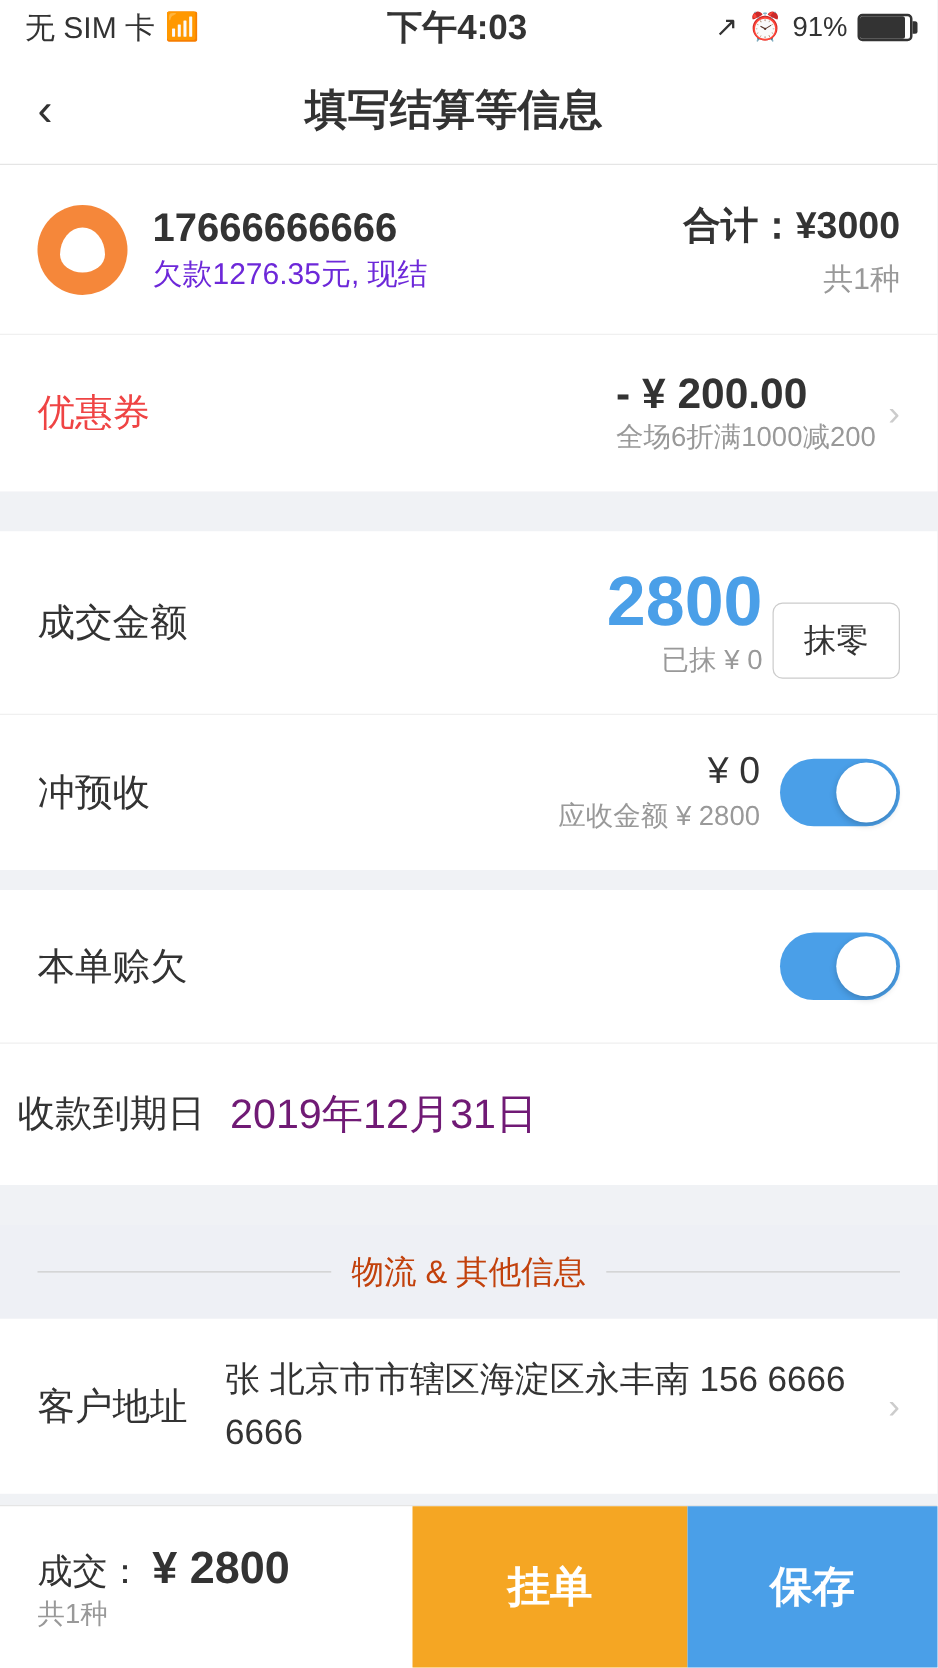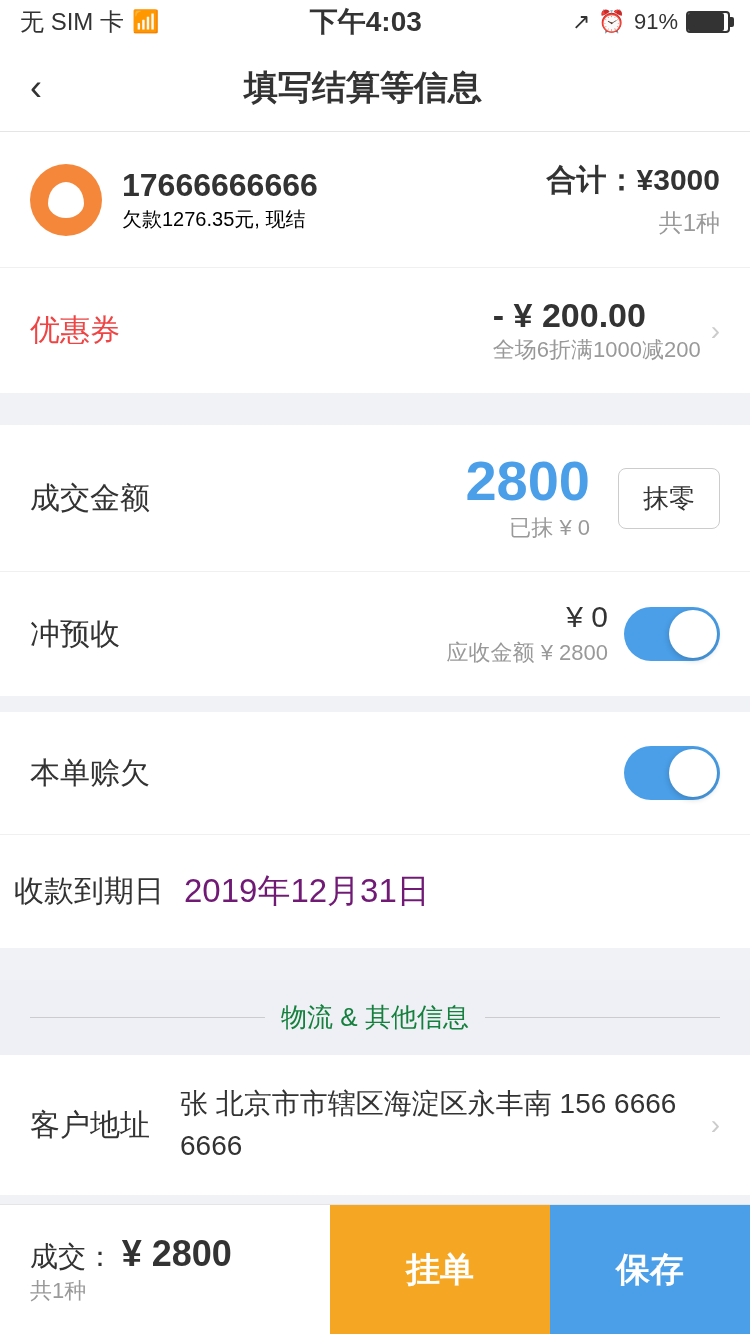--- a/index.html
+++ b/index.html
@@ -82,21 +82,21 @@
       flex-shrink: 0;
       margin-right: 20px;
     }
     .avatar-icon {
       width: 36px; height: 36px;
       background: #fff;
       border-radius: 50% 50% 50% 50% / 60% 60% 40% 40%;
     }
     .customer-info { flex: 1; }
     .customer-phone { font-size: 32px; font-weight: 600; color: #333; }
-    .customer-debt { font-size: 20px; color: #000000; margin-top: 2px; }
+    .customer-debt { font-size: 24px; color: #6d28d9; margin-top: 2px; }
     .customer-total { text-align: right; }
     .total-amount { font-size: 30px; font-weight: 600; color: #333; }
     .total-count { font-size: 24px; color: #999; margin-top: 6px; }
 
     
     .coupon-row {
       display: flex;
       align-items: center;
       justify-content: space-between;
       padding: 28px 30px;
@@ -113,21 +113,21 @@
 
     
     .amount-section { background: #fff; margin-bottom: 0; }
     .amount-row {
       display: flex;
       align-items: center;
       justify-content: space-between;
       padding: 28px 30px;
     }
     .amount-label { font-size: 30px; color: #333; }
-    .amount-right { display: flex; align-items: center; gap: 28px; }
+    .amount-right { display: flex; align-items: flex-end; gap: 8px; }
     .amount-value-group { text-align: right; }
     .amount-big { font-size: 56px; font-weight: 700; color: #4a9fe8; line-height: 1; }
     .amount-sub { font-size: 22px; color: #999; margin-top: 4px; }
     .round-btn {
       border: 1px solid #ccc;
       border-radius: 8px;
       padding: 12px 24px;
       font-size: 26px;
       color: #333;
       background: #fff;
@@ -187,21 +187,21 @@
     }
     .date-label { font-size: 30px; color: #333; margin-right: 20px; }
     .date-value { font-size: 33px; color: #701a75; }
 
     
     .logistics-section { background: #eef0f5; padding: 20px 30px; }
     .logistics-divider {
       display: flex;
       align-items: center;
       gap: 16px;
-      color: #15803d;
+      color: #c2410c;
       font-size: 26px;
     }
     .logistics-divider::before,
     .logistics-divider::after {
       content: '';
       flex: 1;
       height: 1px;
       background: #ccc;
     }
 

